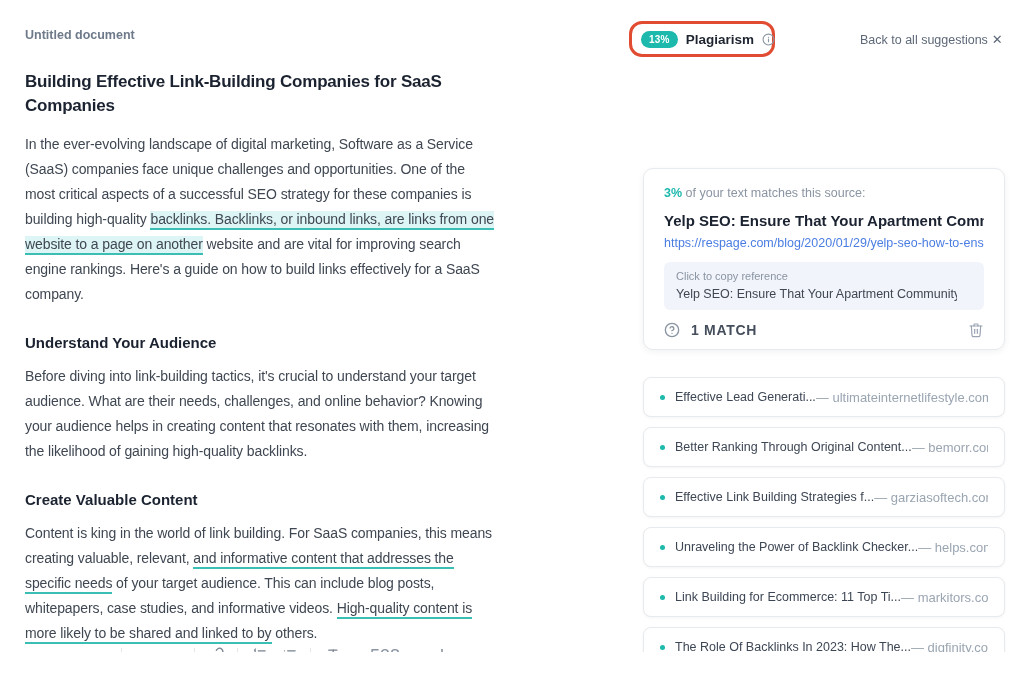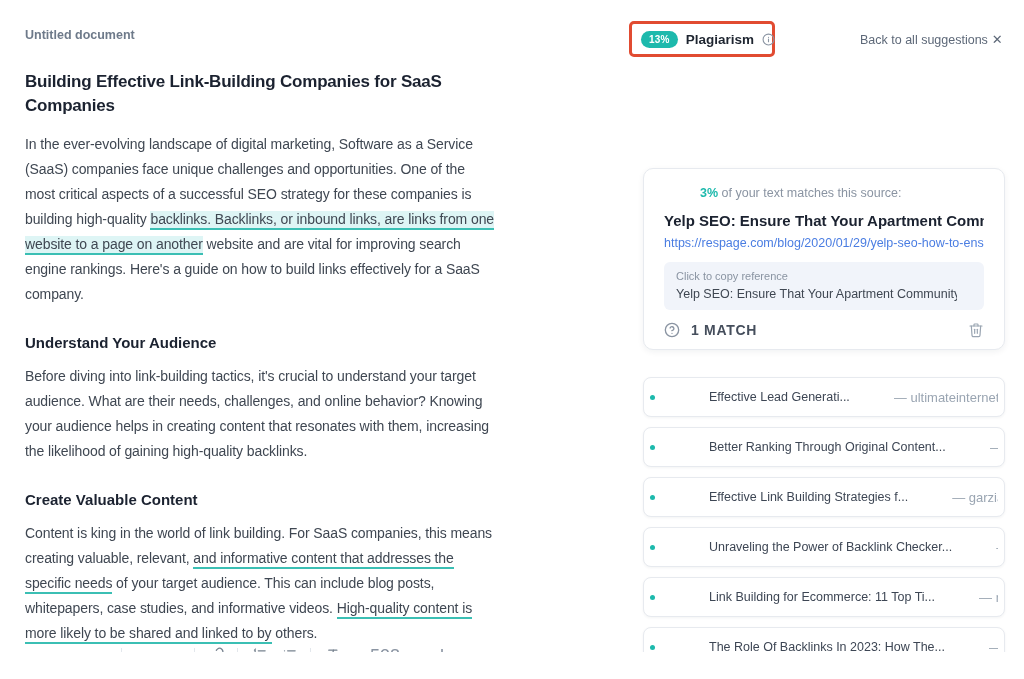--- a/index.html
+++ b/index.html
@@ -4,21 +4,21 @@
 <style>
   * { margin: 0; padding: 0; box-sizing: border-box; }
   html, body { background: #ffffff; }
   body { font-family: "Liberation Sans", sans-serif; }
   .app { position: relative; width: 1024px; height: 652px; background: #ffffff; overflow: hidden; }
 
   
   .doc-title-label { position: absolute; left: 25px; top: 28px; font-size: 12.5px; font-weight: 700; color: #6e7a8a; }
 
   .annotation-box { position: absolute; left: 629px; top: 21px; width: 146px; height: 36px;
-    border: 3px solid #e14b31; border-radius: 5px; display: flex; align-items: center; padding-left: 9px; gap: 8px; background:#fff; }
+    border: 3px solid #e14b31; border-radius: 13px; display: flex; align-items: center; padding-left: 9px; gap: 8px; background:#fff; }
   .score-pill { background: #1db9ac; color: #ffffff; font-size: 10px; font-weight: 700;
     padding: 3px 8px; border-radius: 10px; letter-spacing: 0.2px; }
   .score-label { font-size: 13.5px; font-weight: 700; color: #1e2530; }
   .info-ic { color: #8a94a2; display: inline-flex; }
 
   .header-right { position: absolute; left: 860px; top: 32px; display: flex; align-items: center; gap: 4px;
     color: #5d6878; font-size: 12.5px; }
   .back-link { cursor: pointer; }
   .close-x { font-size: 13px; color: #5d6878; cursor: pointer; }
 
@@ -38,36 +38,36 @@
   .tb-italic { font-style: italic; font-family: "Liberation Serif", serif; }
   .tb-underline { text-decoration: underline; }
   .tb-divider { width: 1px; height: 16px; background: #e3e7ec; margin: 0 6px; display: inline-block; }
   .tb-btn svg { stroke: #77828f; }
   .word-count { margin-left: auto; display: flex; align-items: center; gap: 10px; color: #8a94a2; font-size: 18px; cursor: pointer; }
   .word-count svg { stroke: #8a94a2; }
 
   
   .source-card { position: absolute; left: 643px; top: 168px; width: 362px; height: 182px; background: #ffffff;
     border: 1px solid #e7eaef; border-radius: 10px; box-shadow: 0 2px 6px rgba(25,35,55,0.06); padding: 17px 20px; overflow: hidden; }
-  .match-line { font-size: 12.5px; color: #8a94a2; margin-left: 36px; }
+  .match-line { font-size: 12.5px; color: #8a94a2; }
   .match-line .teal { color: #1db9ac; font-weight: 700; }
   .source-title { margin-top: 12px; font-size: 15px; font-weight: 700; color: #1b2230; white-space: nowrap; overflow: hidden; }
   .source-url { margin-top: 7px; font-size: 12.5px; color: #4a7de2; white-space: nowrap; overflow: hidden; cursor: pointer; }
   .ref-box { margin-top: 12px; background: #f1f4fa; border-radius: 6px; padding: 8px 27px 9px 12px; cursor: pointer; }
   .ref-hint { font-size: 11px; color: #8a94a2; }
   .ref-text { margin-top: 5px; font-size: 12.5px; color: #3f4752; white-space: nowrap; overflow: hidden; }
   .card-footer { margin-top: 12px; display: flex; align-items: center; gap: 11px; }
   .q-ic { color: #8a94a2; display: inline-flex; cursor: pointer; }
   .match-count { font-size: 14px; font-weight: 600; letter-spacing: 0.7px; color: #454e5c; }
   .trash-btn { margin-left: auto; background: none; border: none; color: #9aa5b2; display: inline-flex; cursor: pointer; }
 
   
   .source-list { position: absolute; left: 643px; top: 377px; width: 362px; }
   .src-card { height: 40px; margin-bottom: 10px; background: #ffffff; border: 1px solid #e7eaef; border-radius: 8px;
-    box-shadow: 0 1px 3px rgba(25,35,55,0.05); display: flex; align-items: center; padding: 0 6px; overflow: hidden; cursor: pointer; gap: 44px; }
+    box-shadow: 0 1px 3px rgba(25,35,55,0.05); display: flex; align-items: center; padding: 0 16px; overflow: hidden; cursor: pointer; }
   .dot { width: 5px; height: 5px; border-radius: 50%; background: #1db9ac; flex: 0 0 auto; margin-right: 10px; }
   .src-title { font-size: 12.5px; color: #3d4654; white-space: nowrap; flex: 0 0 auto; }
   .src-domain { font-size: 13px; color: #9aa5b2; white-space: nowrap; overflow: hidden; }
 </style>
 </head>
 <body>
 
 <div class="app">
 
   <div class="doc-title-label">Untitled document</div>

